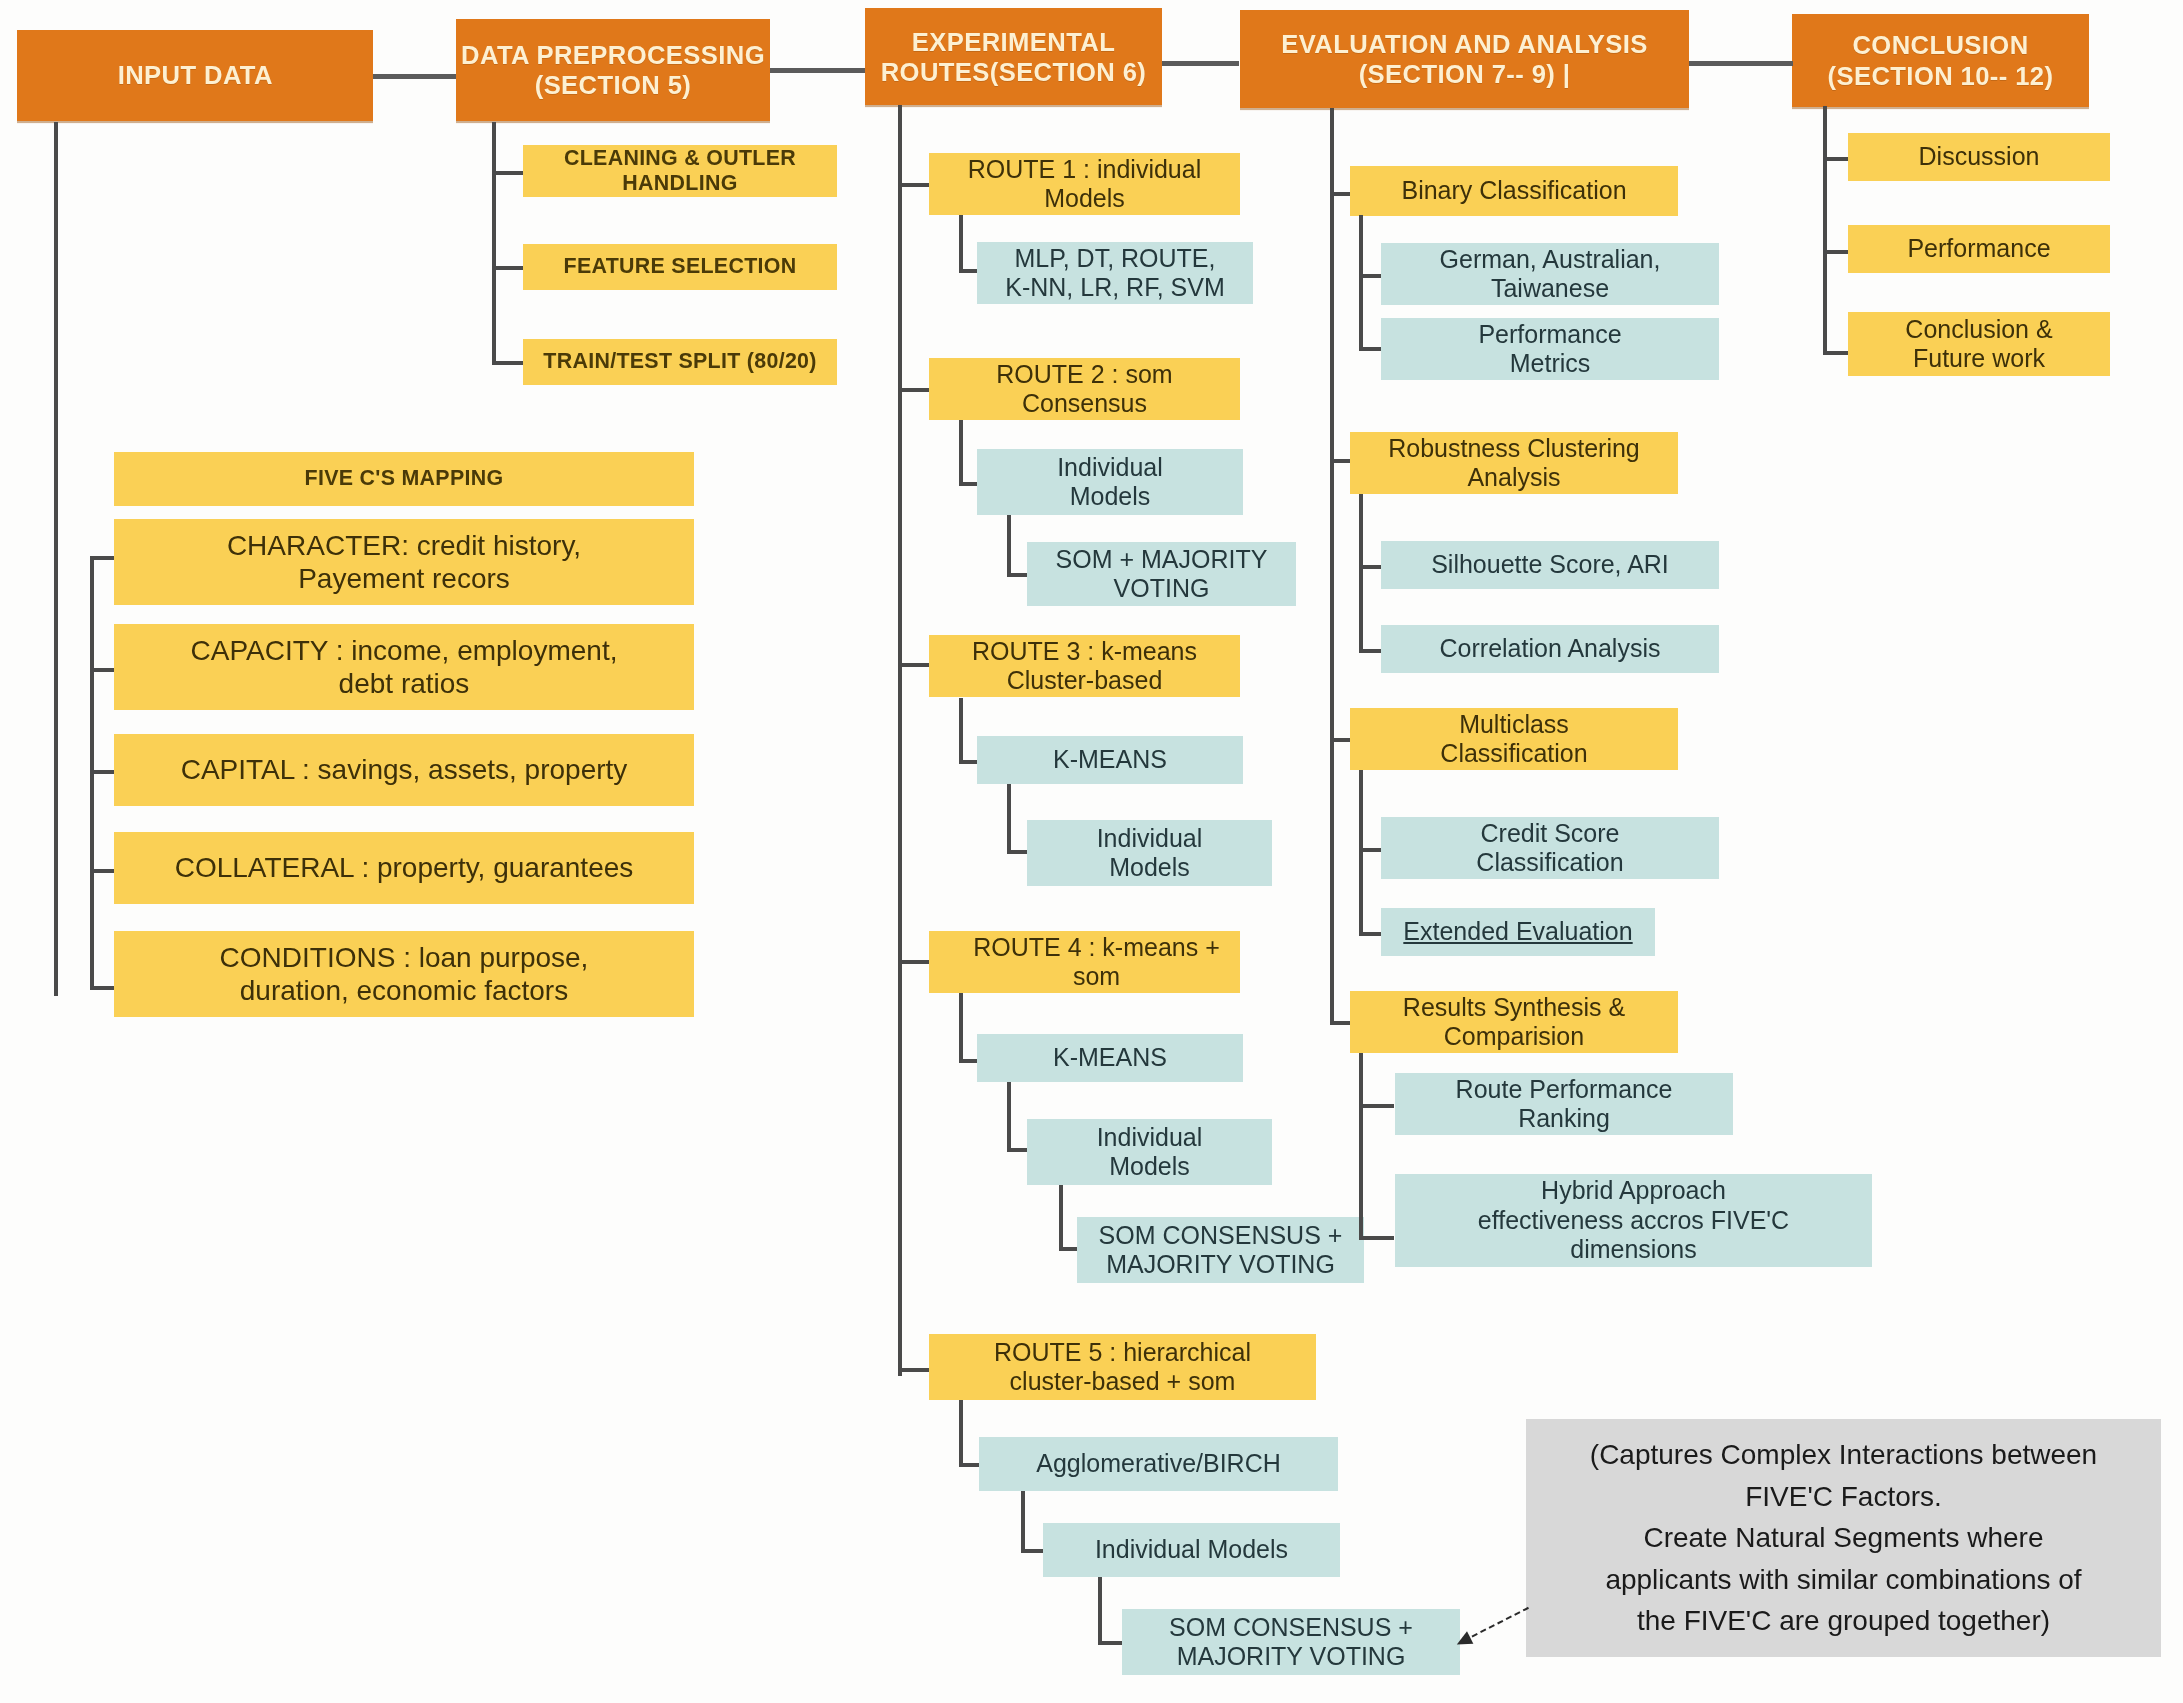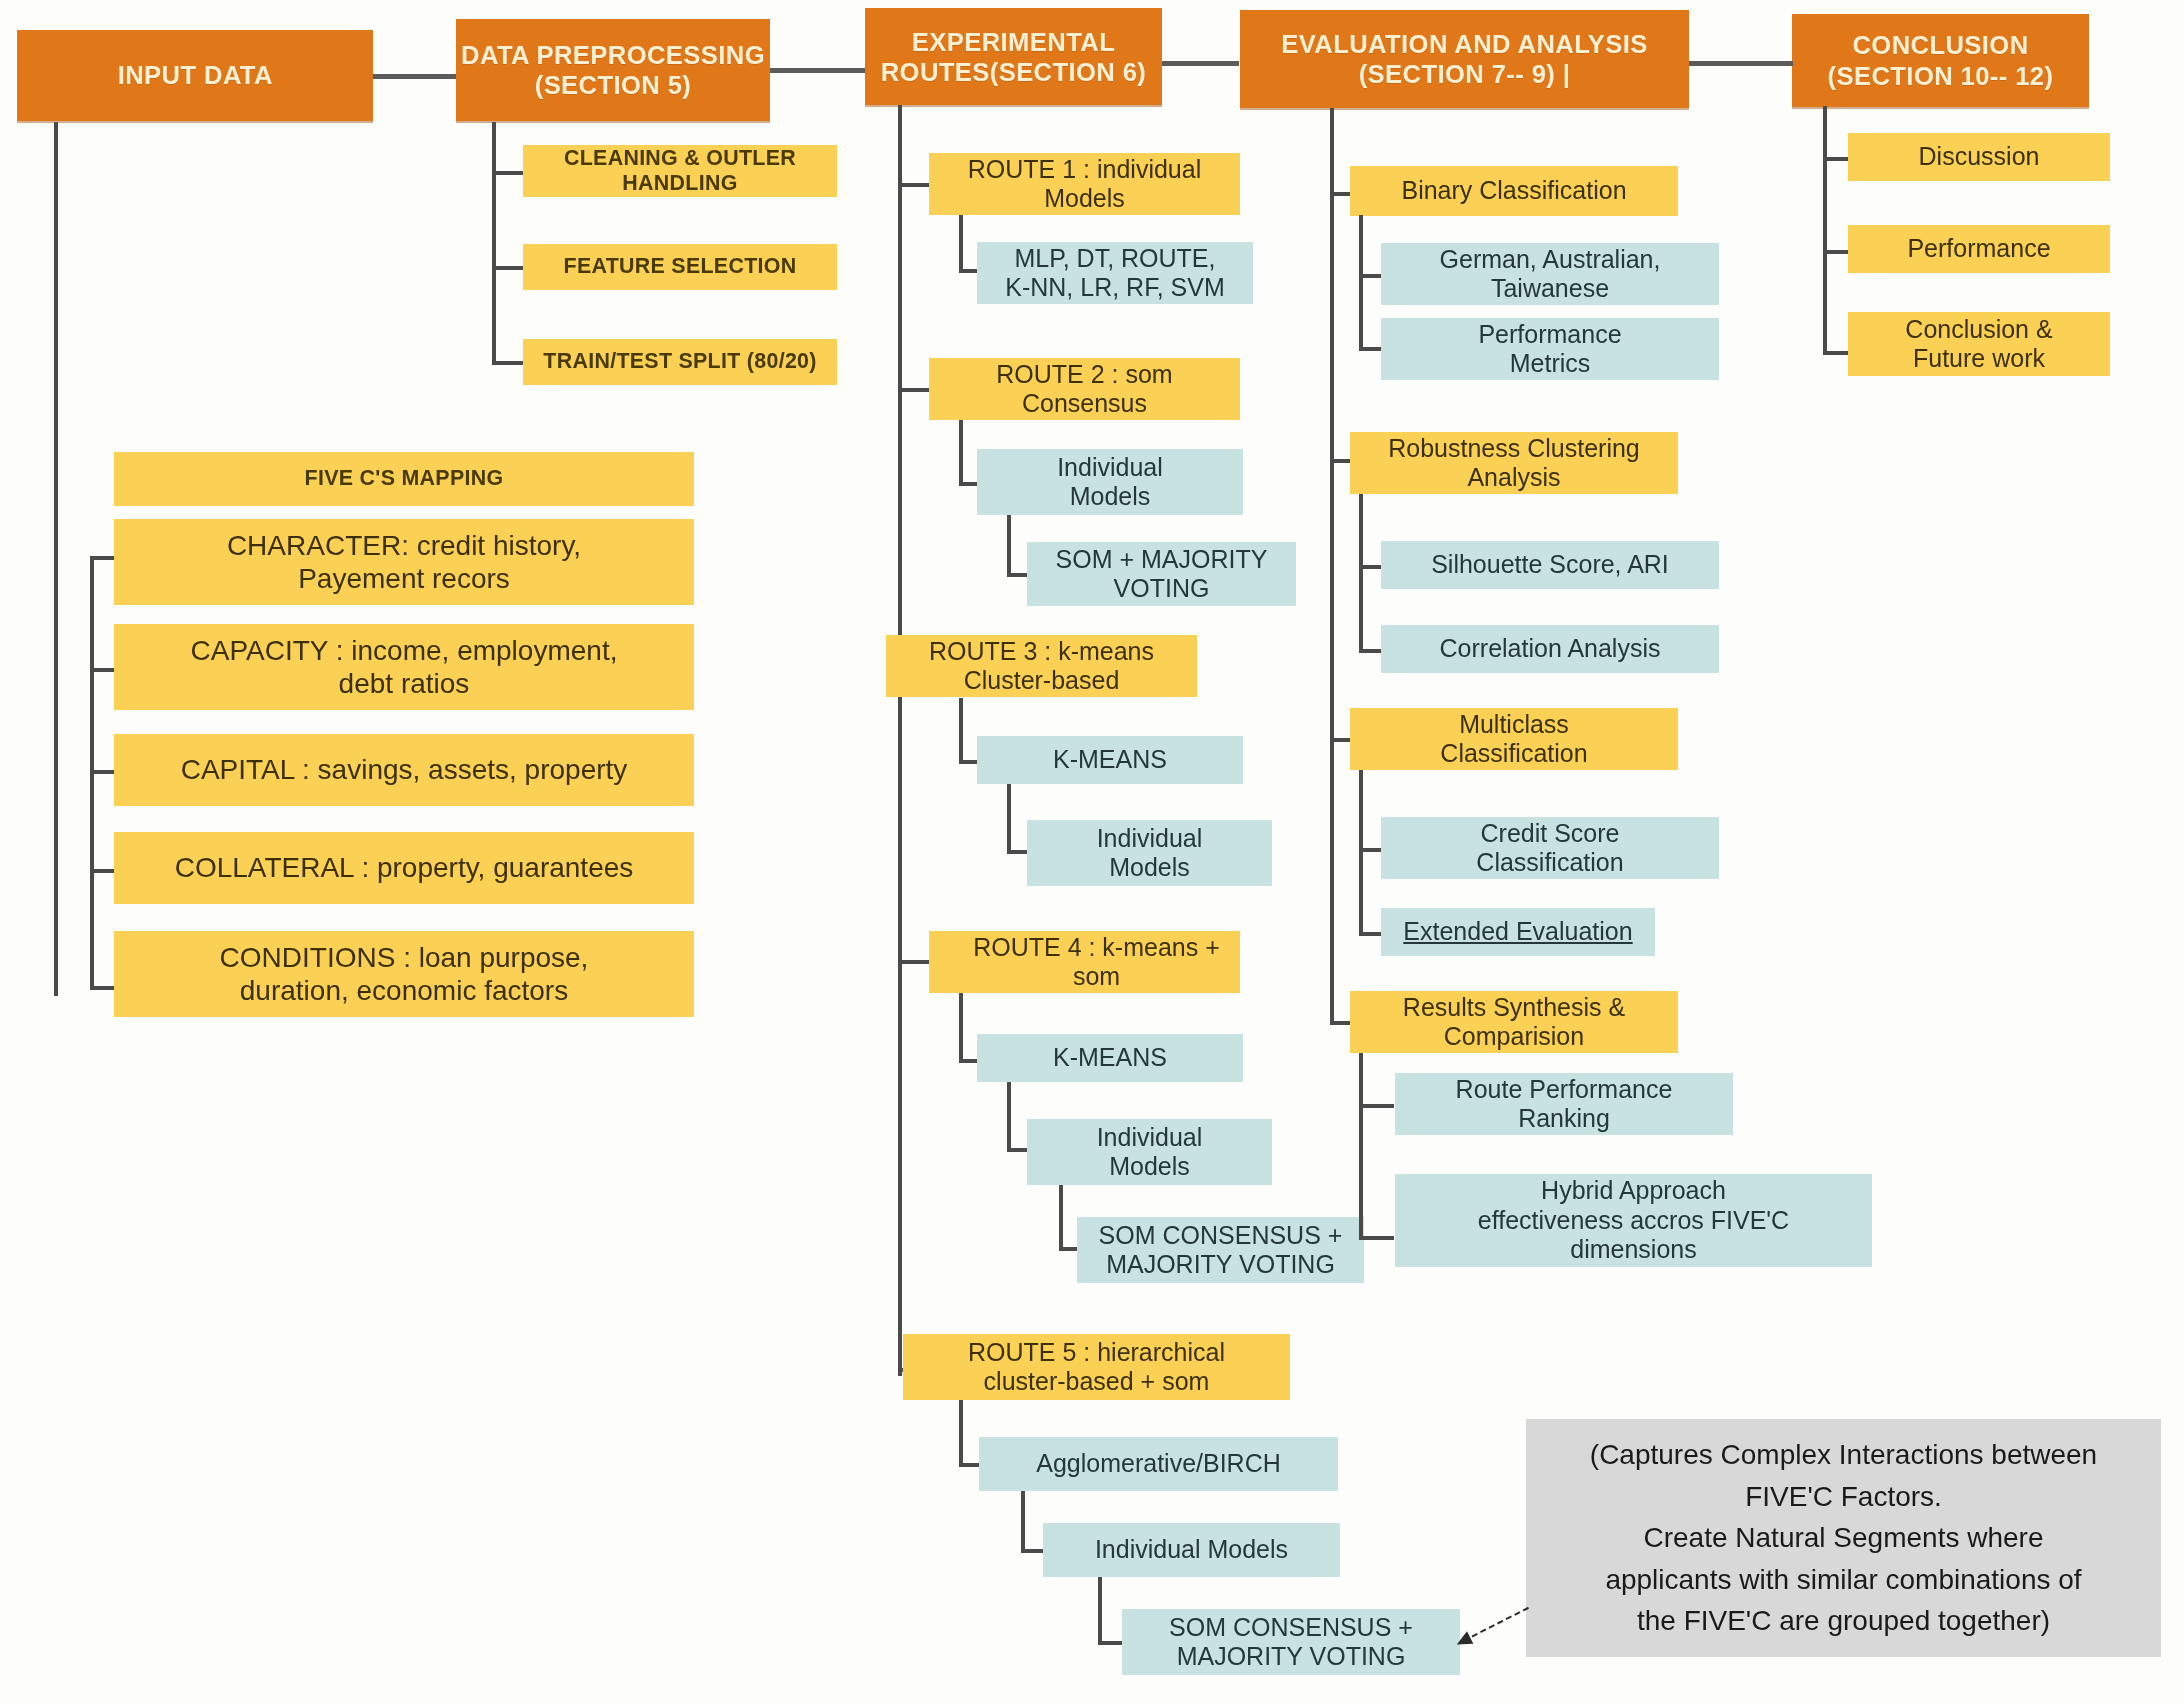--- a/index.html
+++ b/index.html
@@ -181,21 +181,21 @@
 Models</span>
   </div>
   <div class="ln v" style="left:1007px;top:515px;height:62px;"></div>
   <div class="ln h" style="left:1007px;top:573px;width:38px;"></div>
   <div class="box tl small" style="left:1027px;top:542px;width:269px;height:64px;">
     <span>SOM + MAJORITY
 VOTING</span>
   </div>
 
   <div class="ln h" style="left:898px;top:663px;width:38px;"></div>
-  <div class="box yl small" style="left:886px;top:635px;width:311px;height:62px;">
+  <div class="box yl small" style="left:929px;top:635px;width:311px;height:62px;">
     <span>ROUTE 3 : k-means
 Cluster-based</span>
   </div>
   <div class="ln v" style="left:959px;top:698px;height:66px;"></div>
   <div class="ln h" style="left:959px;top:760px;width:38px;"></div>
   <div class="box tl small" style="left:977px;top:736px;width:266px;height:48px;">
     <span>K-MEANS</span>
   </div>
   <div class="ln v" style="left:1007px;top:784px;height:69px;"></div>
   <div class="ln h" style="left:1007px;top:850px;width:38px;"></div>
@@ -221,21 +221,21 @@
 Models</span>
   </div>
   <div class="ln v" style="left:1059px;top:1185px;height:66px;"></div>
   <div class="ln h" style="left:1059px;top:1247px;width:38px;"></div>
   <div class="box tl small" style="left:1077px;top:1217px;width:287px;height:66px;">
     <span>SOM CONSENSUS +
 MAJORITY VOTING</span>
   </div>
 
   <div class="ln h" style="left:898px;top:1368px;width:38px;"></div>
-  <div class="box yl small" style="left:903px;top:1334px;width:387px;height:66px;">
+  <div class="box yl small" style="left:929px;top:1334px;width:387px;height:66px;">
     <span>ROUTE 5 : hierarchical
 cluster-based + som</span>
   </div>
   <div class="ln v" style="left:959px;top:1400px;height:66px;"></div>
   <div class="ln h" style="left:959px;top:1463px;width:38px;"></div>
   <div class="box tl small" style="left:979px;top:1437px;width:359px;height:54px;">
     <span>Agglomerative/BIRCH</span>
   </div>
   <div class="ln v" style="left:1021px;top:1491px;height:62px;"></div>
   <div class="ln h" style="left:1021px;top:1549px;width:38px;"></div>

